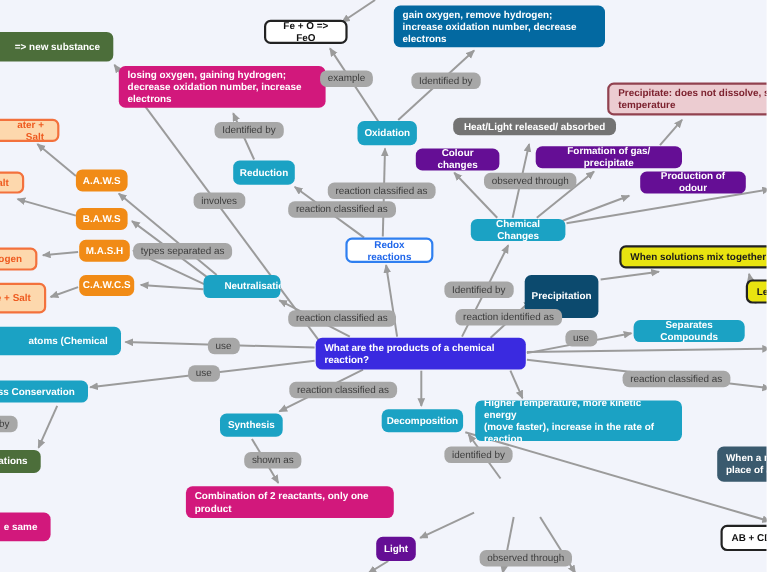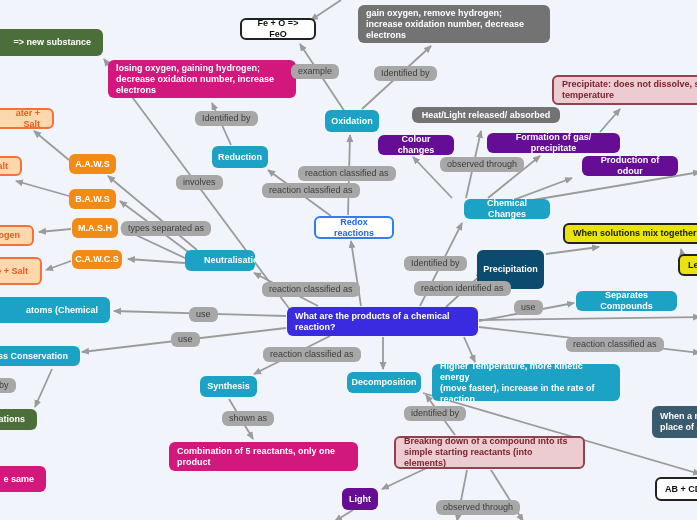--- a/index.html
+++ b/index.html
@@ -92,63 +92,61 @@
         <line x1="467" y1="470" x2="457" y2="521" stroke="#9b9b9b" stroke-width="1.8" marker-end="url(#arr)"></line>
         <line x1="491" y1="470" x2="523" y2="521" stroke="#9b9b9b" stroke-width="1.8" marker-end="url(#arr)"></line>
         <line x1="353" y1="510" x2="335" y2="521" stroke="#9b9b9b" stroke-width="1.8" marker-end="url(#arr)"></line>
         <line x1="52" y1="369" x2="35" y2="407" stroke="#9b9b9b" stroke-width="1.8" marker-end="url(#arr)"></line>
       </g>
   </svg>
 
 <div class="node" style="left: 287px; top: 307px; width: 191px; height: 29px; background: rgb(58, 42, 224); color: rgb(255, 255, 255);">What are the products of a chemical
 reaction?</div>
     <div class="node" style="left: 240px; top: 18px; width: 76px; height: 22px; background: rgb(255, 255, 255); color: rgb(17, 17, 17); border: 2px solid rgb(34, 34, 34); justify-content: center; text-align: center;">Fe + O =&gt; FeO</div>
-    <div class="node" style="left: 358px; top: 5px; width: 192px; height: 38px; background: #737373; color: rgb(255, 255, 255);">gain oxygen, remove hydrogen;
+    <div class="node" style="left: 358px; top: 5px; width: 192px; height: 38px; background: #0369a1; color: rgb(255, 255, 255);">gain oxygen, remove hydrogen;
 increase oxidation number, decrease
 electrons</div>
     <div class="node cut-left" style="left: -80px; top: 29px; width: 183px; height: 27px; background: rgb(76, 110, 58); color: rgb(255, 255, 255);">=&gt; new substance</div>
     <div class="node" style="left: 108px; top: 60px; width: 188px; height: 38px; background: rgb(210, 24, 124); color: rgb(255, 255, 255);">losing oxygen, gaining hydrogen;
 decrease oxidation number, increase
 electrons</div>
     <div class="node" style="left: 552px; top: 75px; width: 215px; height: 30px; background: rgb(236, 204, 209); color: rgb(124, 34, 47); border: 2px solid rgb(145, 65, 79);">Precipitate: does not dissolve, soli
 temperature</div>
     <div class="node" style="left: 412px; top: 107px; width: 148px; height: 16px; background: #737373; color: rgb(255, 255, 255); justify-content: center; text-align: center;">Heat/Light released/ absorbed</div>
     <div class="node" style="left: 325px; top: 110px; width: 54px; height: 22px; background: rgb(27, 162, 196); color: rgb(255, 255, 255); justify-content: center; text-align: center;">Oxidation</div>
     <div class="node" style="left: 378px; top: 135px; width: 76px; height: 20px; background: rgb(101, 14, 149); color: rgb(255, 255, 255); justify-content: center; text-align: center;">Colour changes</div>
     <div class="node" style="left: 487px; top: 133px; width: 133px; height: 20px; background: rgb(101, 14, 149); color: rgb(255, 255, 255); justify-content: center; text-align: center;">Formation of gas/ precipitate</div>
     <div class="node" style="left: 212px; top: 146px; width: 56px; height: 22px; background: rgb(27, 162, 196); color: rgb(255, 255, 255); justify-content: center; text-align: center;">Reduction</div>
     <div class="node" style="left: 69px; top: 154px; width: 47px; height: 20px; background: rgb(241, 139, 22); color: rgb(255, 255, 255); justify-content: center; text-align: left;">A.A.W.S</div>
     <div class="node cut-left" style="left: -12px; top: 108px; width: 66px; height: 21px; background: rgb(253, 216, 173); color: rgb(238, 90, 31); border: 2px solid rgb(243, 113, 60);">ater + Salt</div>
     <div class="node cut-left" style="left: -16px; top: 156px; width: 38px; height: 20px; background: rgb(253, 216, 173); color: rgb(238, 90, 31); border: 2px solid rgb(243, 113, 60);">alt</div>
     <div class="node" style="left: 546px; top: 156px; width: 96px; height: 20px; background: rgb(101, 14, 149); color: rgb(255, 255, 255); justify-content: center; text-align: center; margin-left: 36px;">Production of odour</div>
     <div class="node" style="left: 69px; top: 189px; width: 47px; height: 20px; background: rgb(241, 139, 22); color: rgb(255, 255, 255); justify-content: center; text-align: center;">B.A.W.S</div>
-    <div class="node" style="left: 428px; top: 199px; width: 86px; height: 20px; background: rgb(27, 162, 196); color: rgb(255, 255, 255); justify-content: center; text-align: center; margin-left: 36px;">Chemical Changes</div>
+    <div class="node" style="left: 428px; top: 199px; width: 86px; height: 20px; background: rgb(27, 162, 196); color: rgb(255, 255, 255); justify-content: center; text-align: center;">Chemical Changes</div>
     <div class="node" style="left: 314px; top: 216px; width: 80px; height: 23px; background: rgb(255, 255, 255); color: rgb(31, 102, 234); border: 2px solid rgb(47, 127, 240); justify-content: center; text-align: center;">Redox reactions</div>
     <div class="node" style="left: 72px; top: 218px; width: 46px; height: 20px; background: rgb(241, 139, 22); color: rgb(255, 255, 255); justify-content: center; text-align: center;">M.A.S.H</div>
     <div class="node cut-left" style="left: -16px; top: 225px; width: 50px; height: 21px; background: rgb(253, 216, 173); color: rgb(238, 90, 31); border: 2px solid rgb(243, 113, 60);">drogen</div>
     <div class="node" style="left: 563px; top: 223px; width: 210px; height: 21px; background: rgb(233, 228, 16); color: rgb(26, 26, 26); border: 2px solid rgb(34, 34, 34);">When solutions mix together to</div>
     <div class="node" style="left: 185px; top: 250px; width: 70px; height: 21px; background: rgb(27, 162, 196); color: rgb(255, 255, 255); justify-content: center; text-align: center; padding-left: 36px;">Neutralisation</div>
     <div class="node" style="left: 72px; top: 250px; width: 50px; height: 19px; background: rgb(241, 139, 22); color: rgb(255, 255, 255); justify-content: center; text-align: center;">C.A.W.C.S</div>
     <div class="node" style="left: 477px; top: 250px; width: 67px; height: 39px; background: #0c4a6e; color: rgb(255, 255, 255); justify-content: center; text-align: center;">Precipitation</div>
     <div class="node cut-left" style="left: -24px; top: 257px; width: 66px; height: 28px; background: rgb(253, 216, 173); color: rgb(238, 90, 31); border: 2px solid rgb(243, 113, 60);">e + Salt</div>
     <div class="node" style="left: 678px; top: 254px; width: 60px; height: 22px; background: rgb(233, 228, 16); color: rgb(26, 26, 26); border: 2px solid rgb(34, 34, 34);">Le</div>
     <div class="node" style="left: 576px; top: 291px; width: 101px; height: 20px; background: rgb(27, 162, 196); color: rgb(255, 255, 255); justify-content: center; text-align: center;">Separates Compounds</div>
     <div class="node cut-left" style="left: -64px; top: 297px; width: 174px; height: 26px; background: rgb(27, 162, 196); color: rgb(255, 255, 255);">atoms (Chemical</div>
     <div class="node cut-left" style="left: -78px; top: 346px; width: 158px; height: 20px; background: rgb(27, 162, 196); color: rgb(255, 255, 255);">lass Conservation</div>
     <div class="node" style="left: 432px; top: 364px; width: 188px; height: 37px; background: rgb(27, 162, 196); color: rgb(255, 255, 255);">Higher Temperature, more kinetic energy
 (move faster), increase in the rate of
 reaction</div>
     <div class="node" style="left: 347px; top: 372px; width: 74px; height: 21px; background: rgb(27, 162, 196); color: rgb(255, 255, 255); justify-content: center; text-align: center;">Decomposition</div>
     <div class="node" style="left: 200px; top: 376px; width: 57px; height: 21px; background: rgb(27, 162, 196); color: rgb(255, 255, 255); justify-content: center; text-align: center;">Synthesis</div>
     <div class="node" style="left: 652px; top: 406px; width: 120px; height: 32px; background: rgb(58, 90, 110); color: rgb(255, 255, 255);">When a m
 place of a</div>
     <div class="node cut-left" style="left: -62px; top: 409px; width: 99px; height: 21px; background: rgb(76, 110, 58); color: rgb(255, 255, 255);">uations</div>
-    <div class="node" style="left: 394px; top: 436px; width: 191px; height: 33px; background: rgb(236, 204, 209); color: rgb(124, 34, 47); border: 2px solid rgb(145, 65, 79);">Breaking down of a compound into its
-simple starting reactants (into elements)</div>
-    <div class="node" style="left: 169px; top: 442px; width: 189px; height: 29px; background: rgb(210, 24, 124); color: rgb(255, 255, 255);">Combination of 5 reactants, only one
+    <div class="node" style="left: 169px; top: 442px; width: 189px; height: 29px; background: rgb(210, 24, 124); color: rgb(255, 255, 255);">Combination of 2 reactants, only one
 product</div>
     <div class="node cut-left" style="left: -62px; top: 466px; width: 108px; height: 26px; background: rgb(210, 24, 124); color: rgb(255, 255, 255);">e same</div>
     <div class="node" style="left: 342px; top: 488px; width: 36px; height: 22px; background: rgb(101, 14, 149); color: rgb(255, 255, 255); justify-content: center; text-align: center;">Light</div>
     <div class="node" style="left: 655px; top: 477px; width: 120px; height: 24px; background: rgb(255, 255, 255); color: rgb(17, 17, 17); border: 2px solid rgb(34, 34, 34);">AB + CD</div>
     <div class="chip" style="left: 291px; top: 64px;">example</div>
     <div class="chip" style="left: 374px; top: 66px;">Identified by</div>
     <div class="chip" style="left: 195px; top: 111px;">Identified by</div>
     <div class="chip" style="left: 440px; top: 157px;">observed through</div>
     <div class="chip" style="left: 298px; top: 166px;">reaction classified as</div>
     <div class="chip" style="left: 176px; top: 175px;">involves</div>

